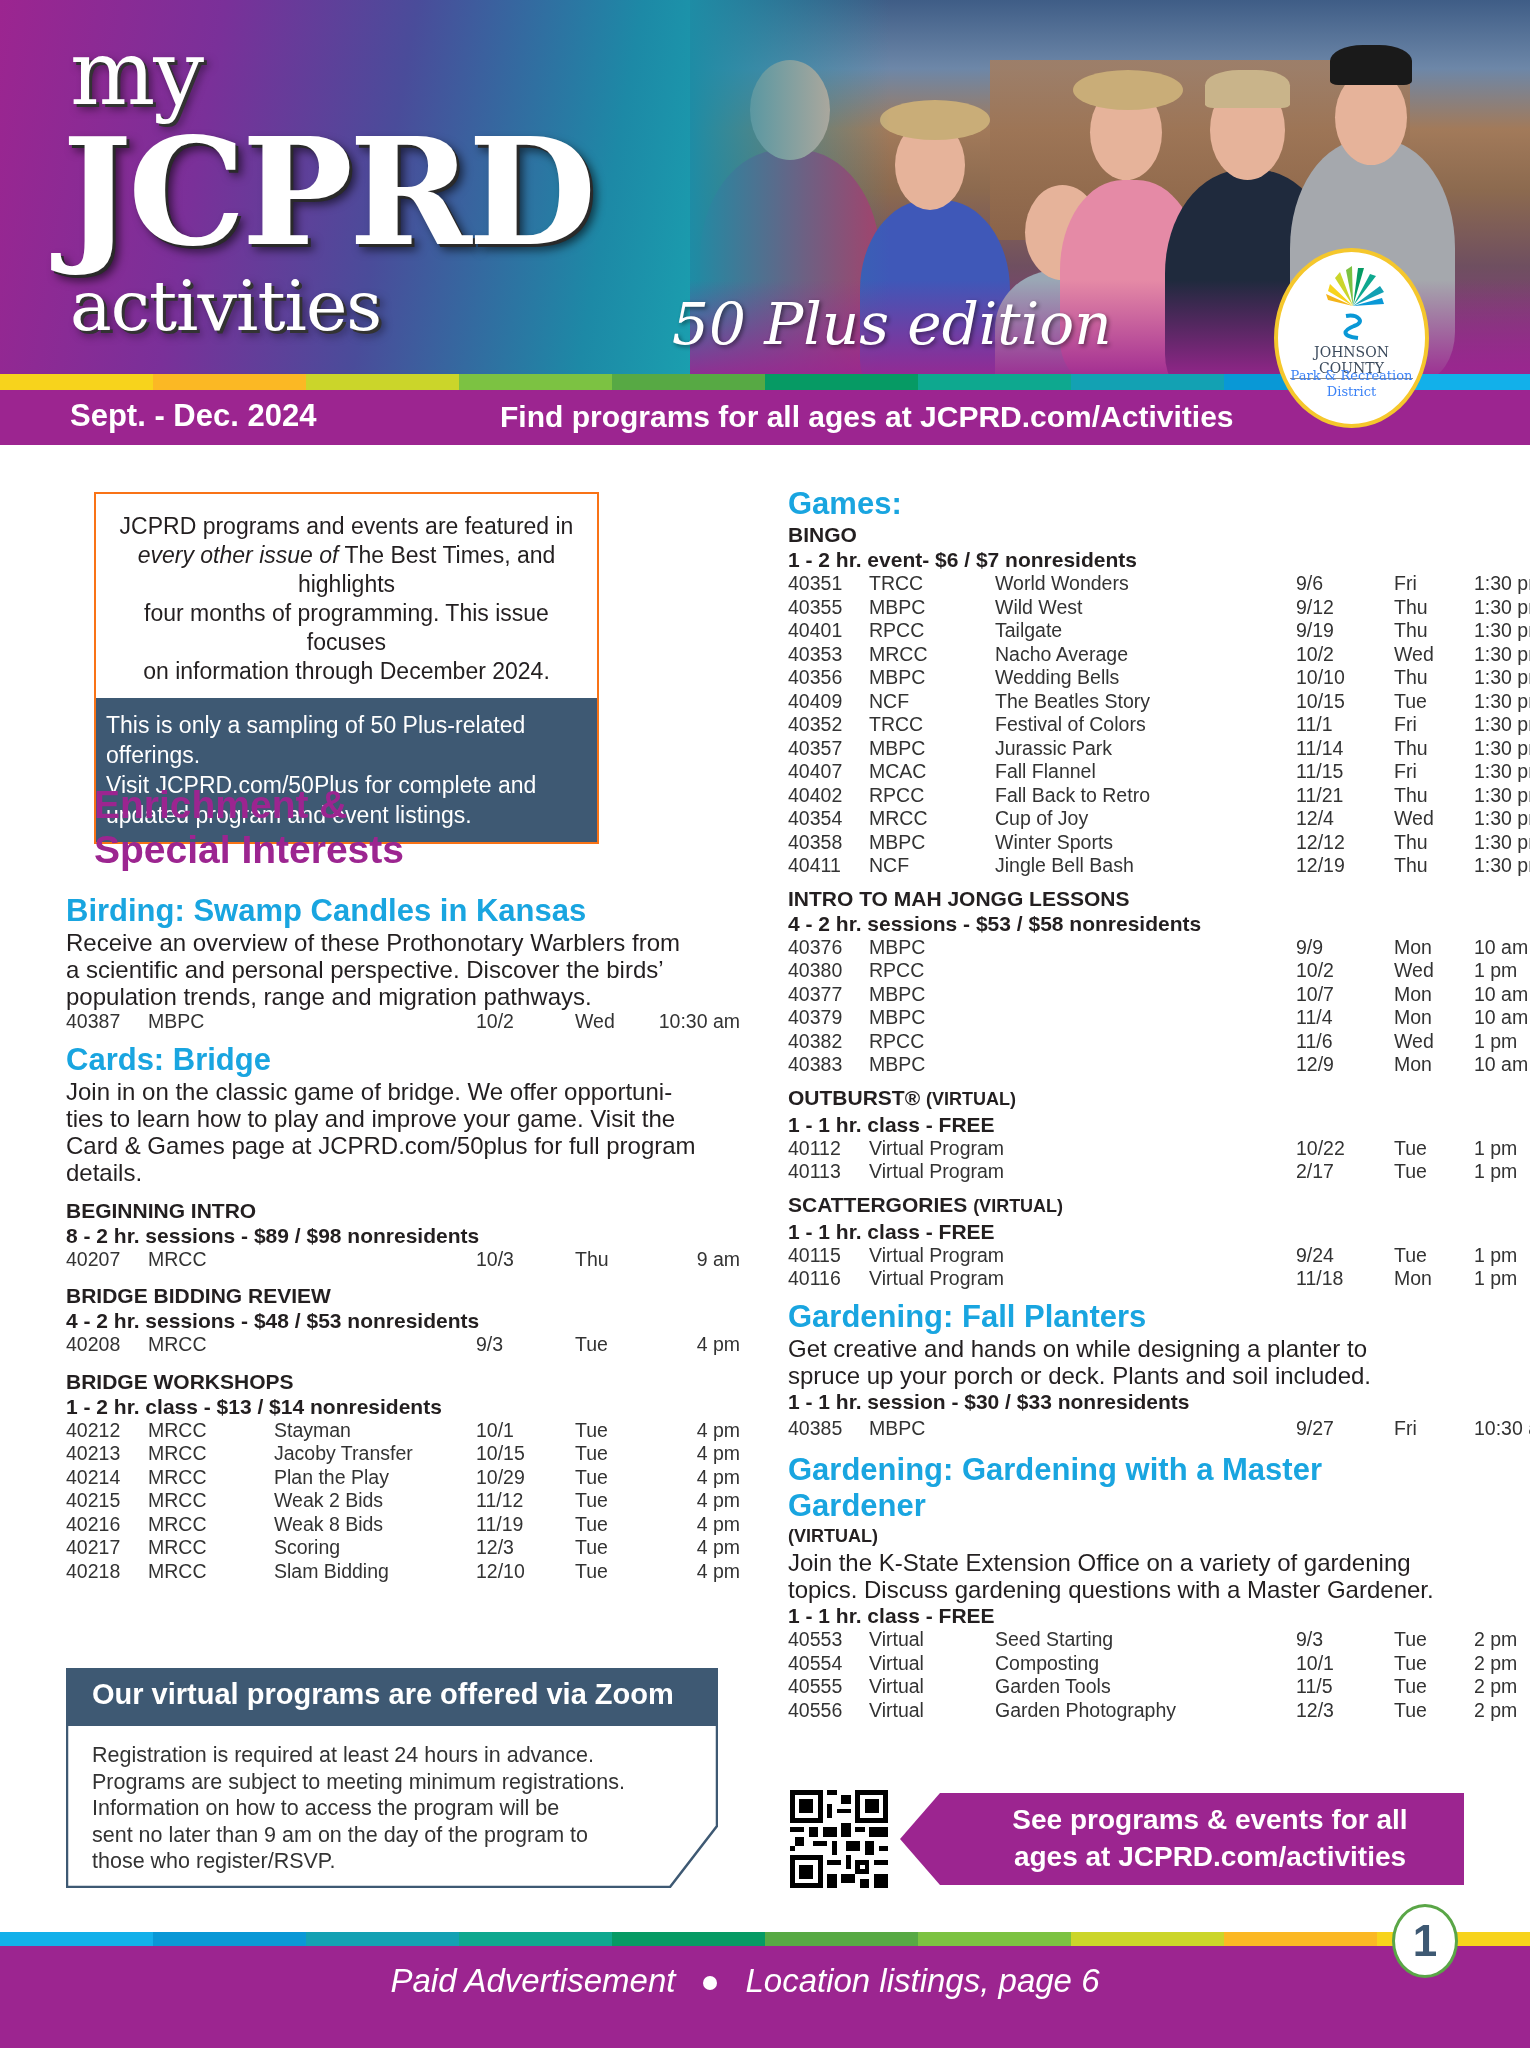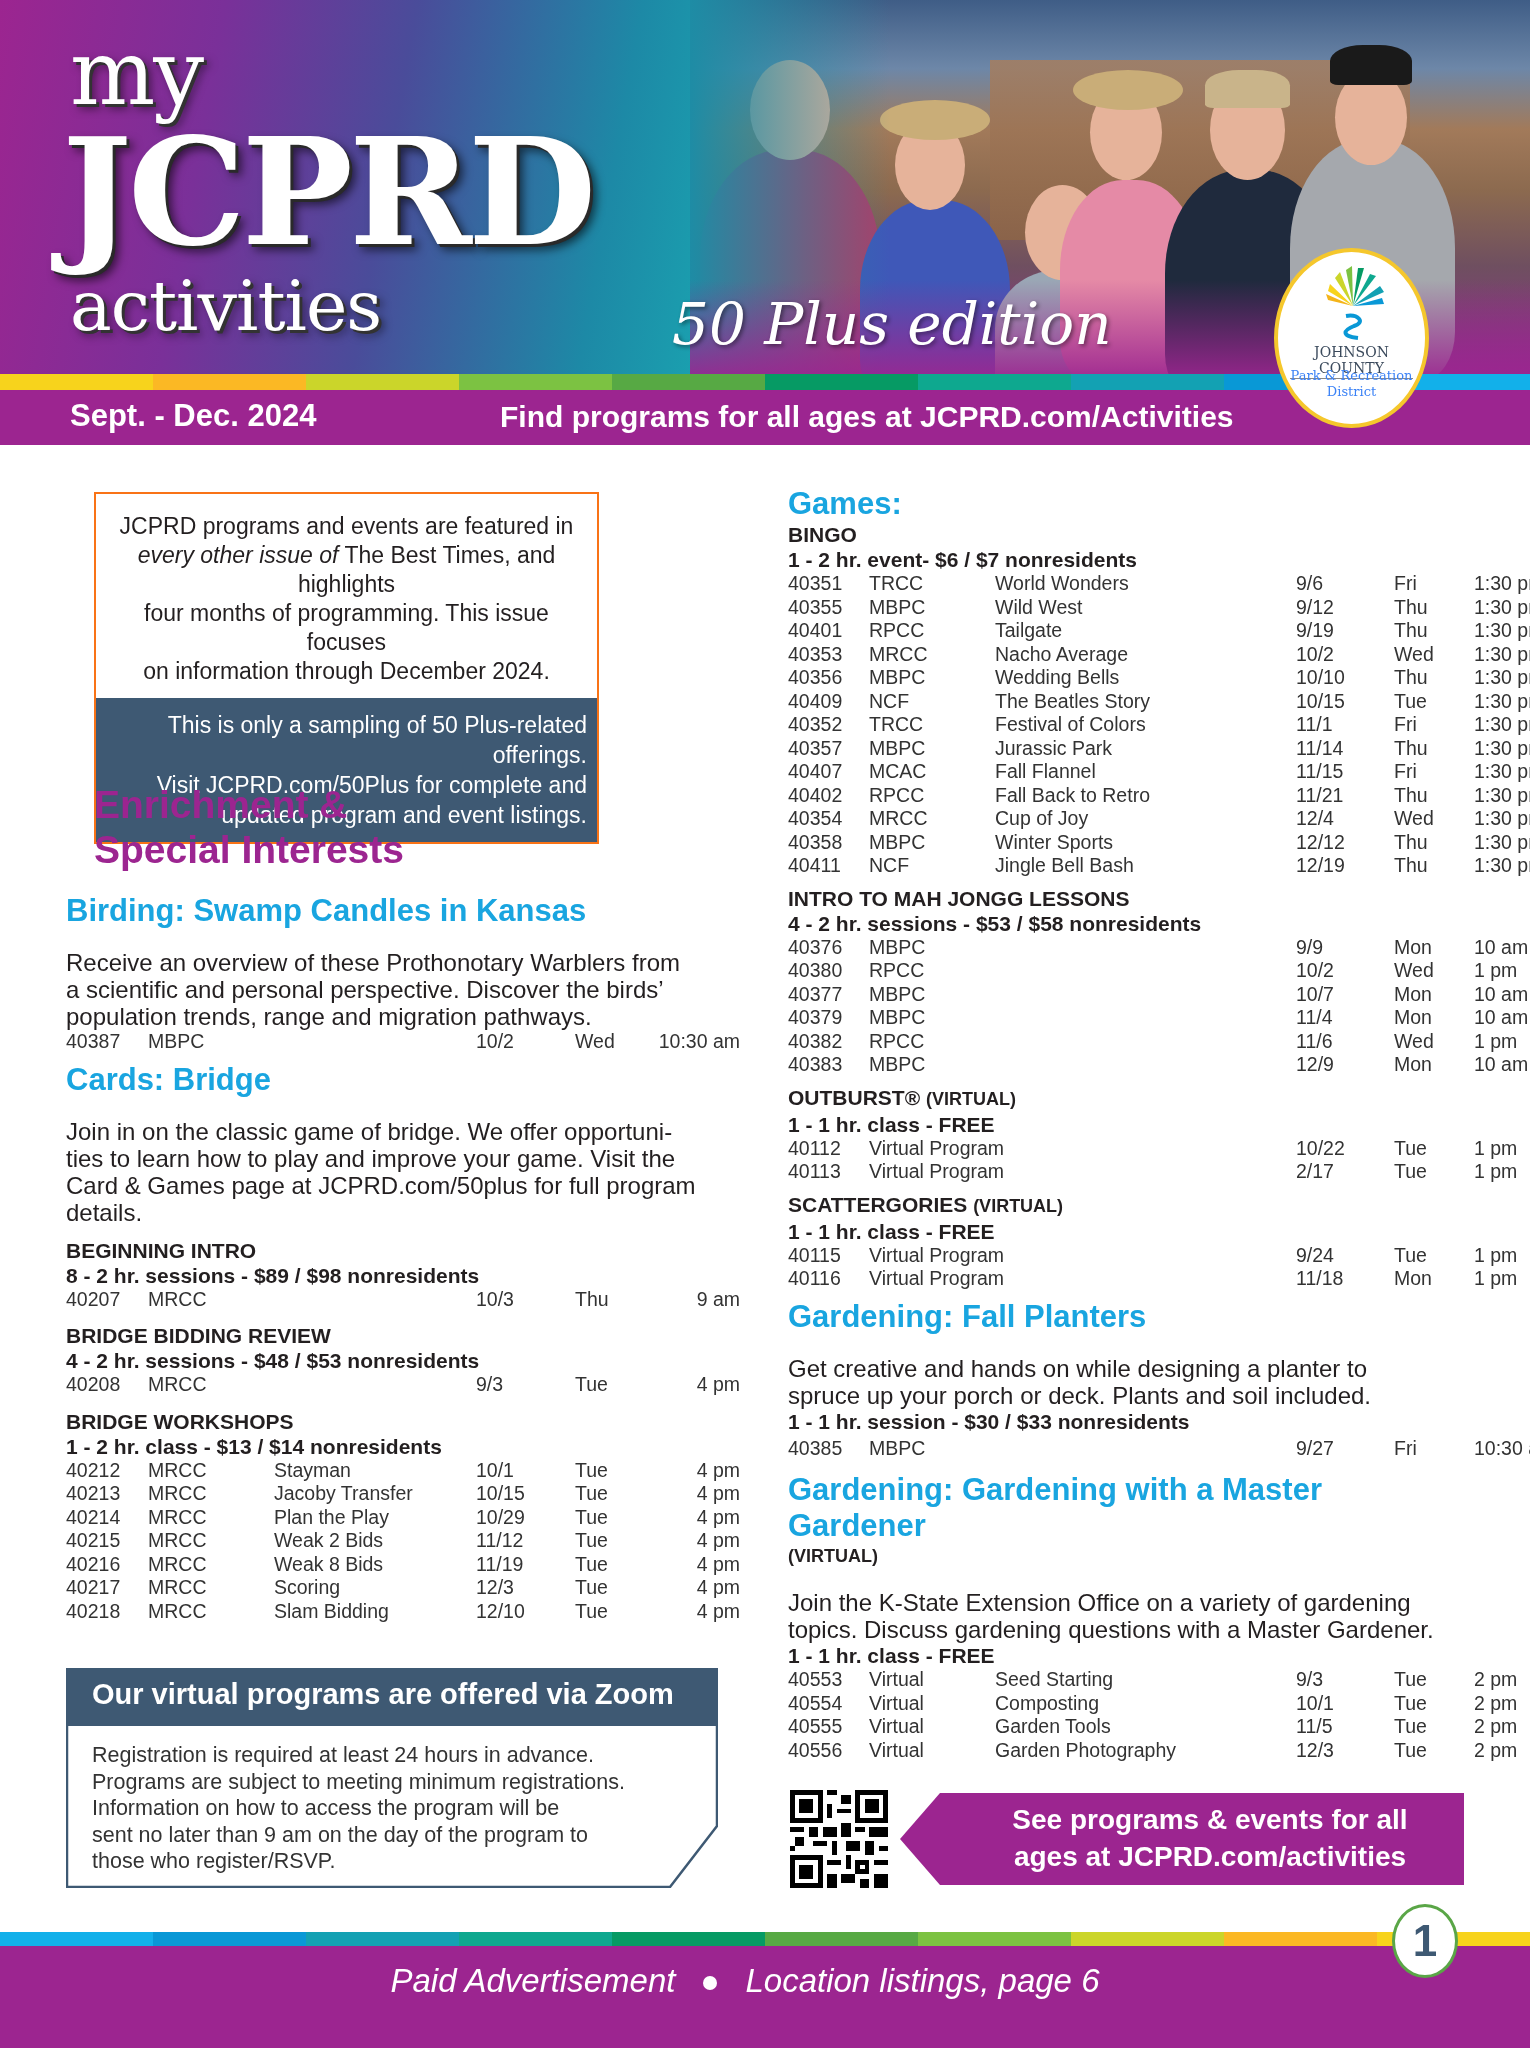--- a/index.html
+++ b/index.html
@@ -39,26 +39,26 @@
   .logo-county { position: absolute; left: 0; width: 147px; top: 92px; font-size: 14px; color: #3b4a5c; font-family: "DejaVu Serif", serif; border-bottom: 1px solid #888; padding-bottom: 2px; margin: 0 12px; width: 123px; }
   .logo-park { position: absolute; left: 0; width: 147px; top: 116px; font-family: "DejaVu Serif", serif; font-size: 13px; color: #3b82f6; line-height: 16px; }
 
   
   .col-left { position: absolute; left: 66px; top: 492px; width: 674px; }
   .col-right { position: absolute; left: 788px; top: 486px; width: 676px; }
 
   .intro-box { position: absolute; left: 94px; top: 492px; width: 505px; border: 2px solid #f97316; }
   .intro-top { background: #ffffff; padding: 18px 10px 12px; text-align: center; font-size: 23px; line-height: 29px; color: #231f20; }
   .intro-top em { font-style: italic; }
-  .intro-bottom { background: #3e5973; padding: 12px 10px 12px; text-align: right; font-size: 23px; line-height: 30px; color: #ffffff; }
+  .intro-bottom { background: #3e5973; padding: 12px 10px 12px; text-align: left; font-size: 23px; line-height: 30px; color: #ffffff; }
 
   .section-title { position: absolute; left: 94px; width: 625px; top: 782px; font-size: 39px; font-weight: bold; line-height: 45px; color: #9c2590; }
 
   .prog-title { font-size: 31px; font-weight: bold; color: #19a5e0; line-height: 36px; }
-  .prog-desc { font-size: 24px; line-height: 27px; color: #231f20; margin-top: 20px; }
+  .prog-desc { font-size: 24px; line-height: 27px; color: #231f20; }
   .prog-sub { font-size: 21px; font-weight: bold; line-height: 25px; text-transform: none; }
   .prog-fee { font-size: 21px; font-weight: bold; line-height: 25px; }
   .rows { font-size: 19.5px; line-height: 23.5px; color: #333; }
   .row { display: grid; height: 23.5px; white-space: nowrap; }
   .rows-left .row { grid-template-columns: 82px 126px 202px 99px 80px 1fr; }
   .rows-right .row { grid-template-columns: 81px 126px 301px 98px 80px 1fr; }
   .row span:last-child { text-align: right; }
   .gap-s { height: 8px; }
   .gap-m { height: 12px; }
 

